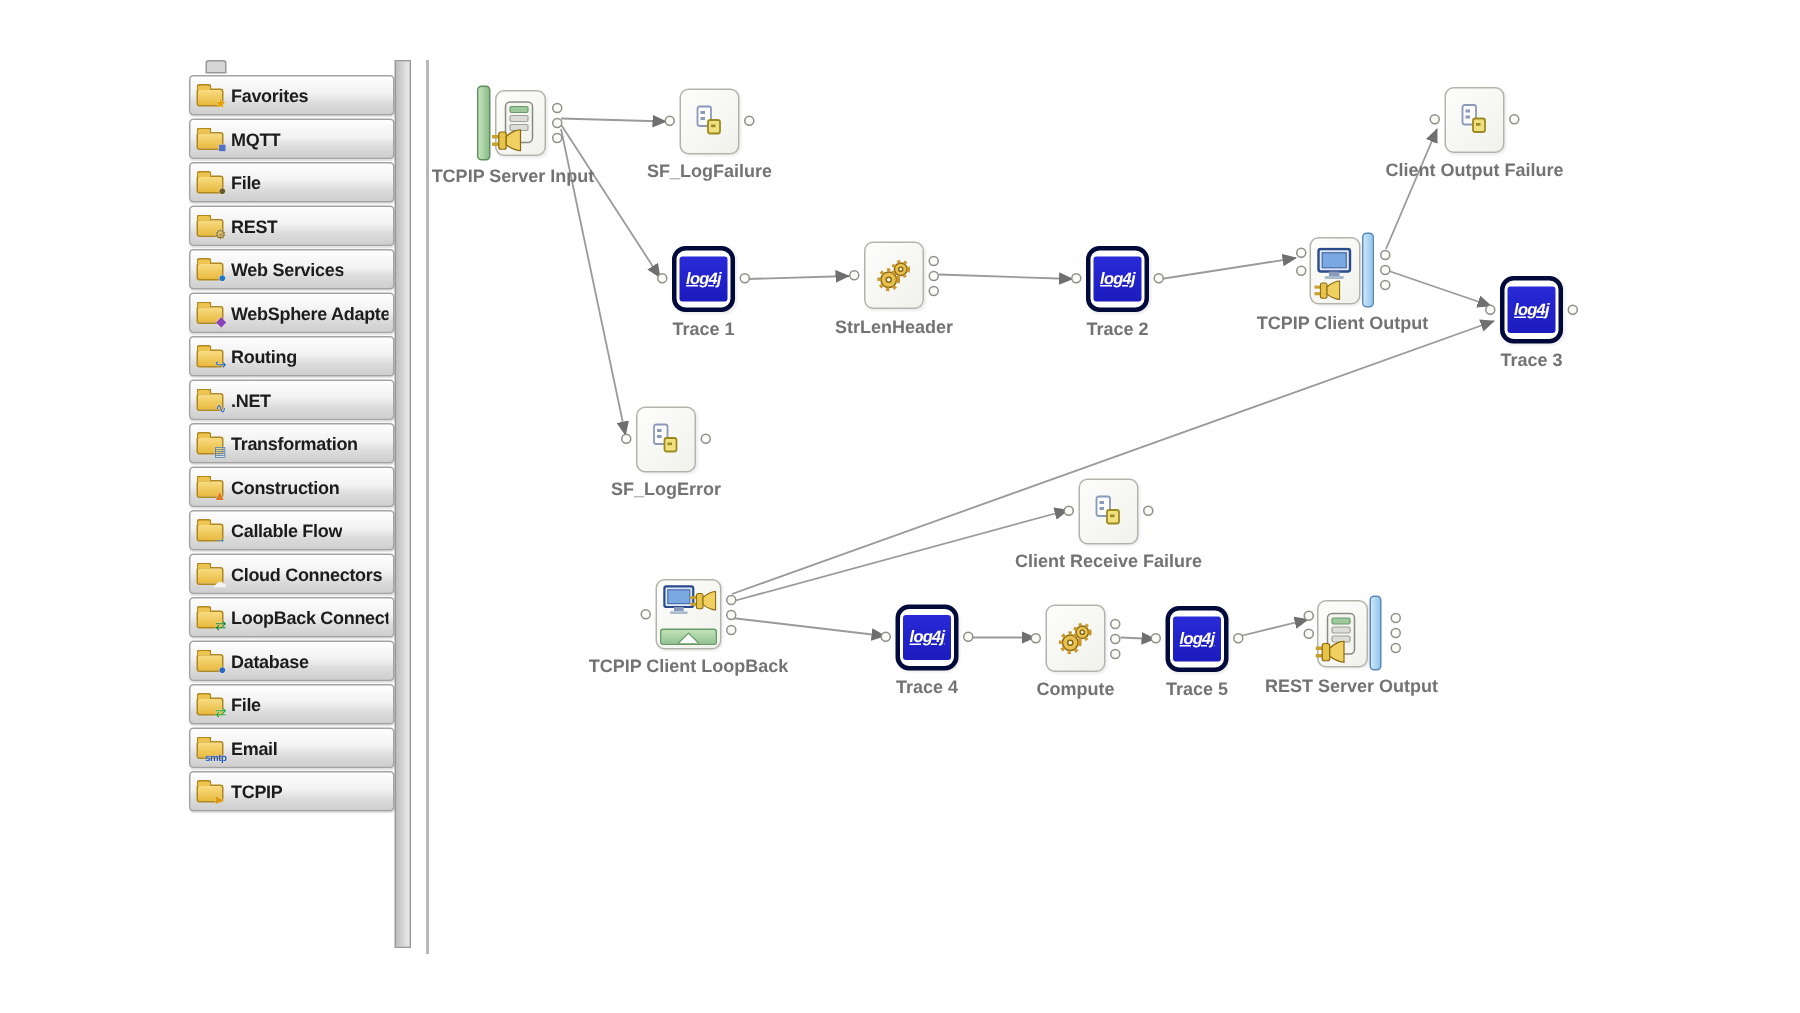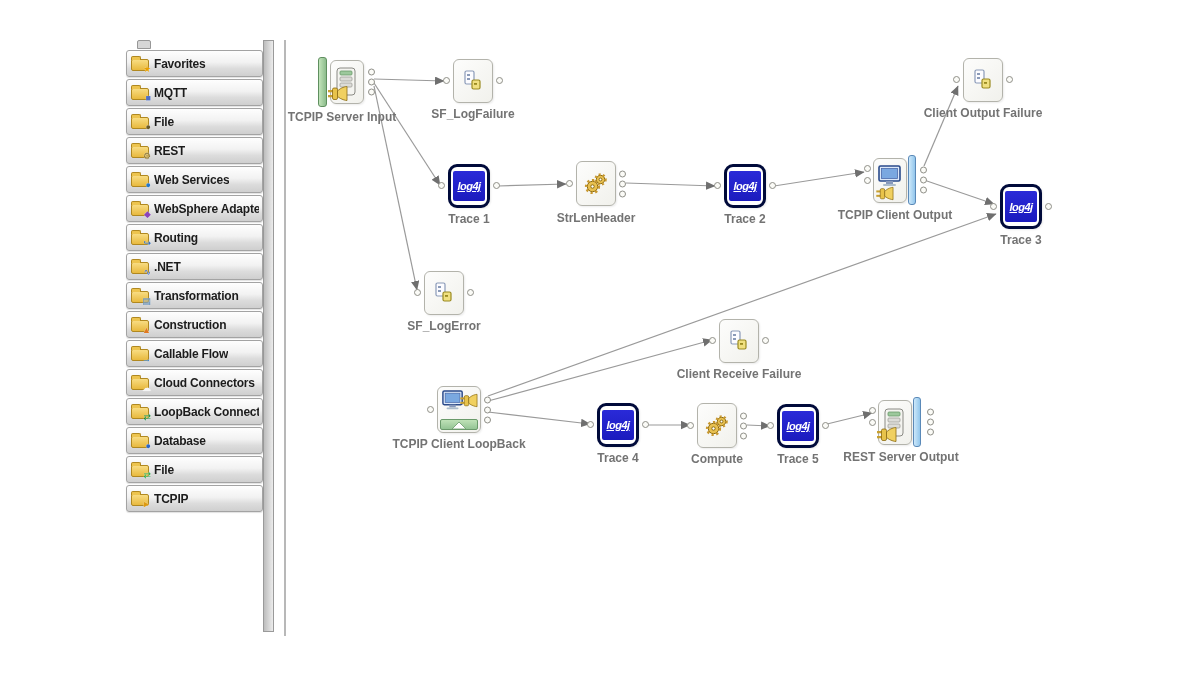--- a/index.html
+++ b/index.html
@@ -164,20 +164,26 @@
         <span class="plabel">Database</span>
       </div>
     <div class="pitem">
         <span class="folder">
           <i class="badge" style="color: rgb(34, 170, 68);">⇄</i>
         </span>
         <span class="plabel">File</span>
       </div>
     <div class="pitem">
         <span class="folder">
+          <i class="badge txt" style="color: rgb(34, 85, 187);">smtp</i>
+        </span>
+        <span class="plabel">Email</span>
+      </div>
+    <div class="pitem">
+        <span class="folder">
           <i class="badge" style="color: rgb(221, 154, 16);">►</i>
         </span>
         <span class="plabel">TCPIP</span>
       </div>
   </div>
 
   <svg class="wires" width="1200" height="675">
     <defs>
       <marker id="arr" markerWidth="9" markerHeight="8" refX="7.5" refY="3.5" orient="auto">
         <path d="M0,0 L8,3.5 L0,7 Z" fill="#6f6f6f"></path>

